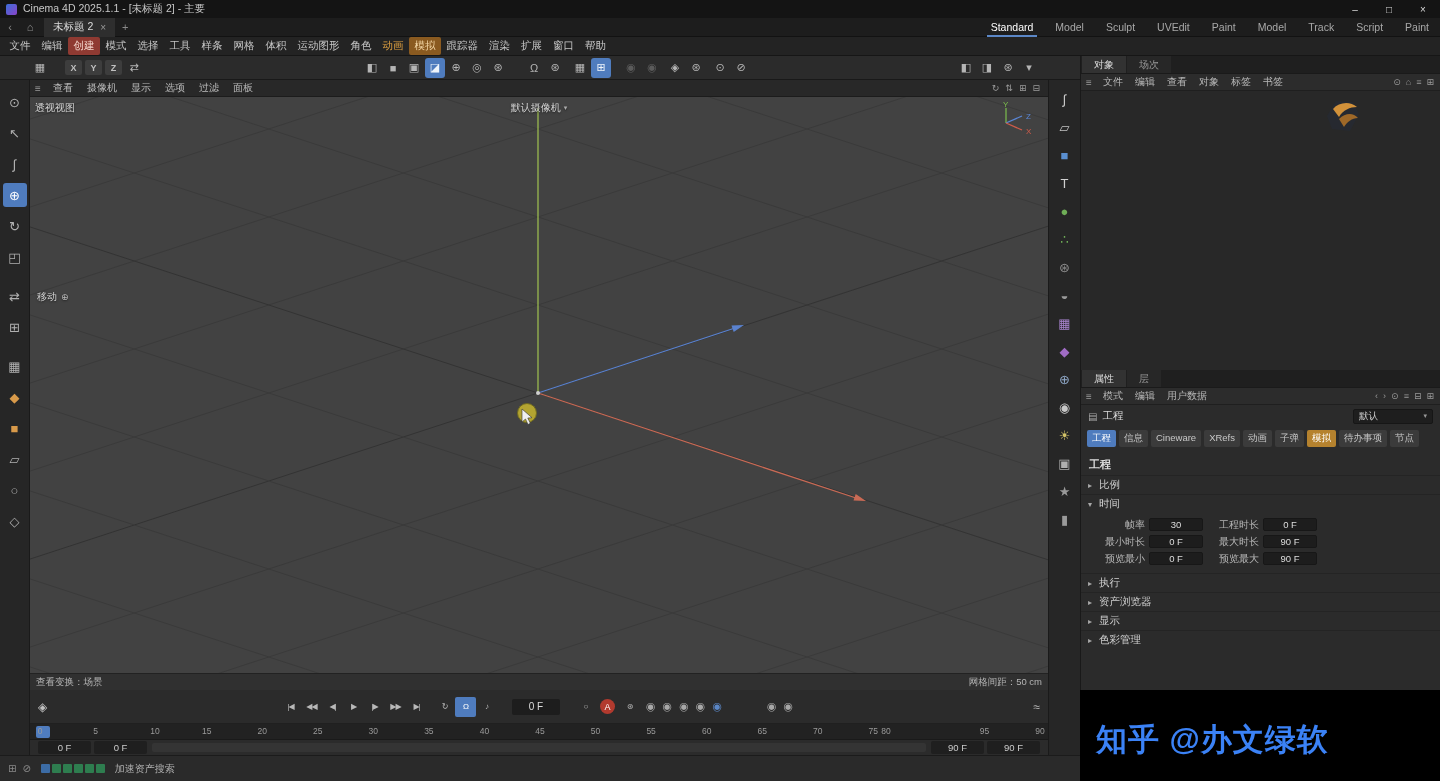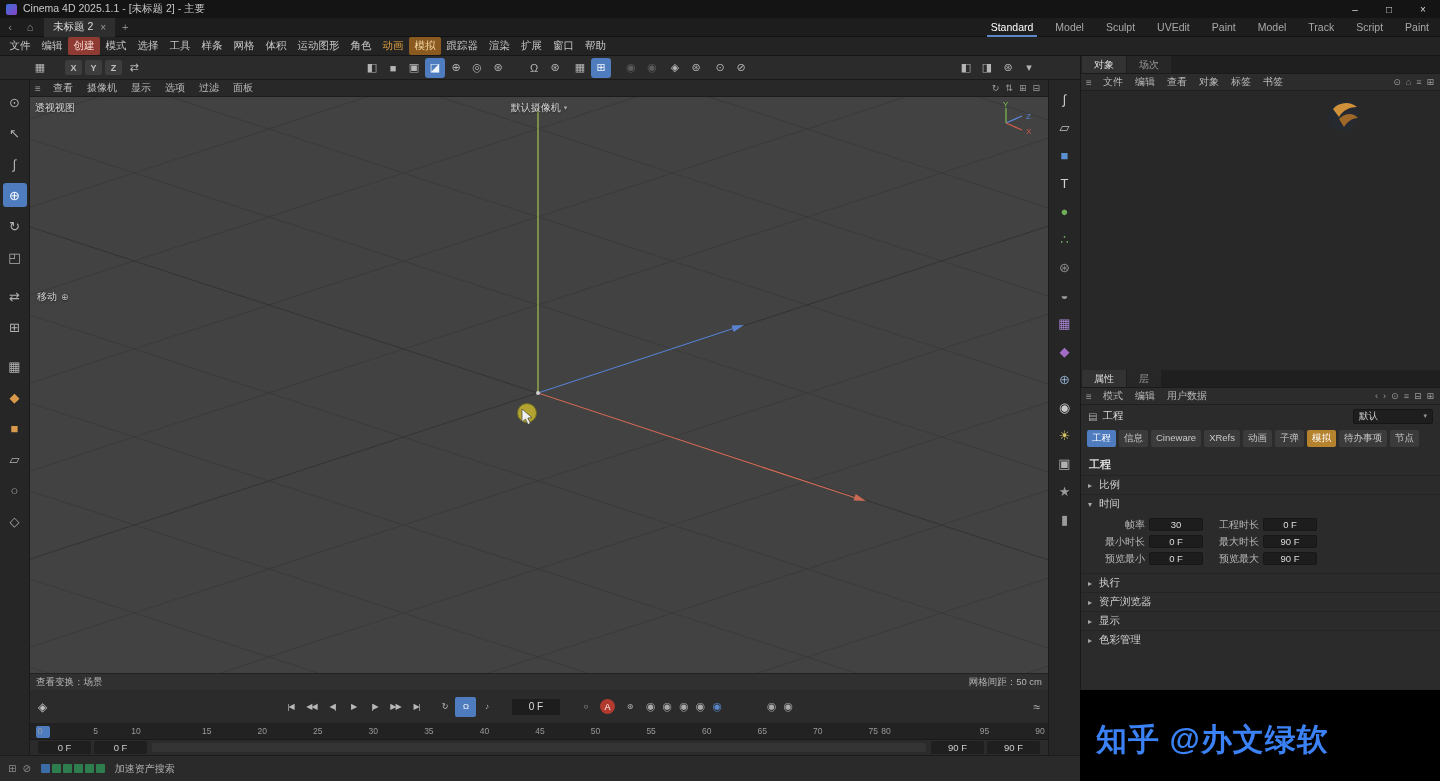--- a/index.html
+++ b/index.html
@@ -555,21 +555,21 @@
           <span class="key-circle">◉</span>
         </div>
       <div class="tl-g tl-fcurve">
         <span>≈</span>
         </div>
     </div>
     <div class="tl-ruler" id="tl-ruler">
       <div class="playhead"></div>
     <span class="tick" style="left: 10px;">0</span>
         <span class="tick" style="left: 65.5556px;">5</span>
-        <span class="tick" style="left: 106px;">10</span>
+        <span class="tick" style="left: 125px;">10</span>
         <span class="tick" style="left: 176.667px;">15</span>
         <span class="tick" style="left: 232.222px;">20</span>
         <span class="tick" style="left: 287.778px;">25</span>
         <span class="tick" style="left: 343.333px;">30</span>
         <span class="tick" style="left: 398.889px;">35</span>
         <span class="tick" style="left: 454.444px;">40</span>
         <span class="tick" style="left: 510px;">45</span>
         <span class="tick" style="left: 565.556px;">50</span>
         <span class="tick" style="left: 621.111px;">55</span>
         <span class="tick" style="left: 676.667px;">60</span>

